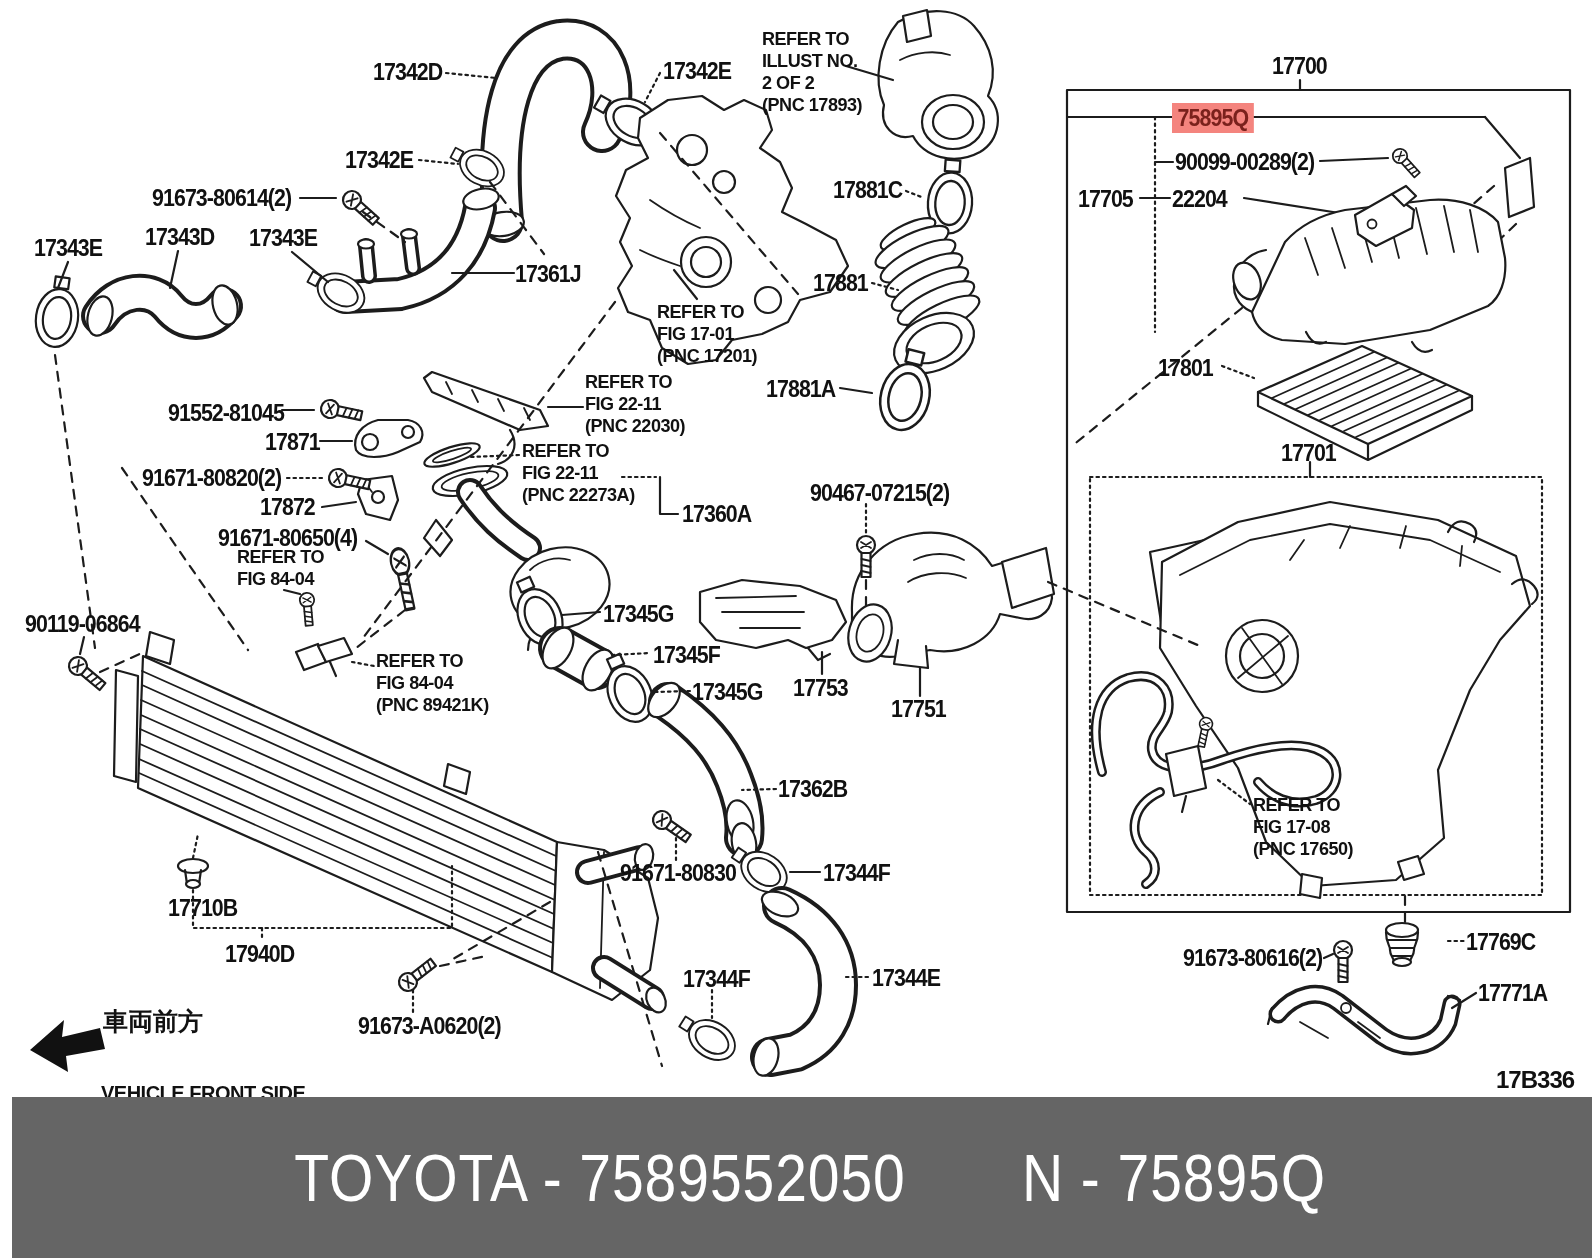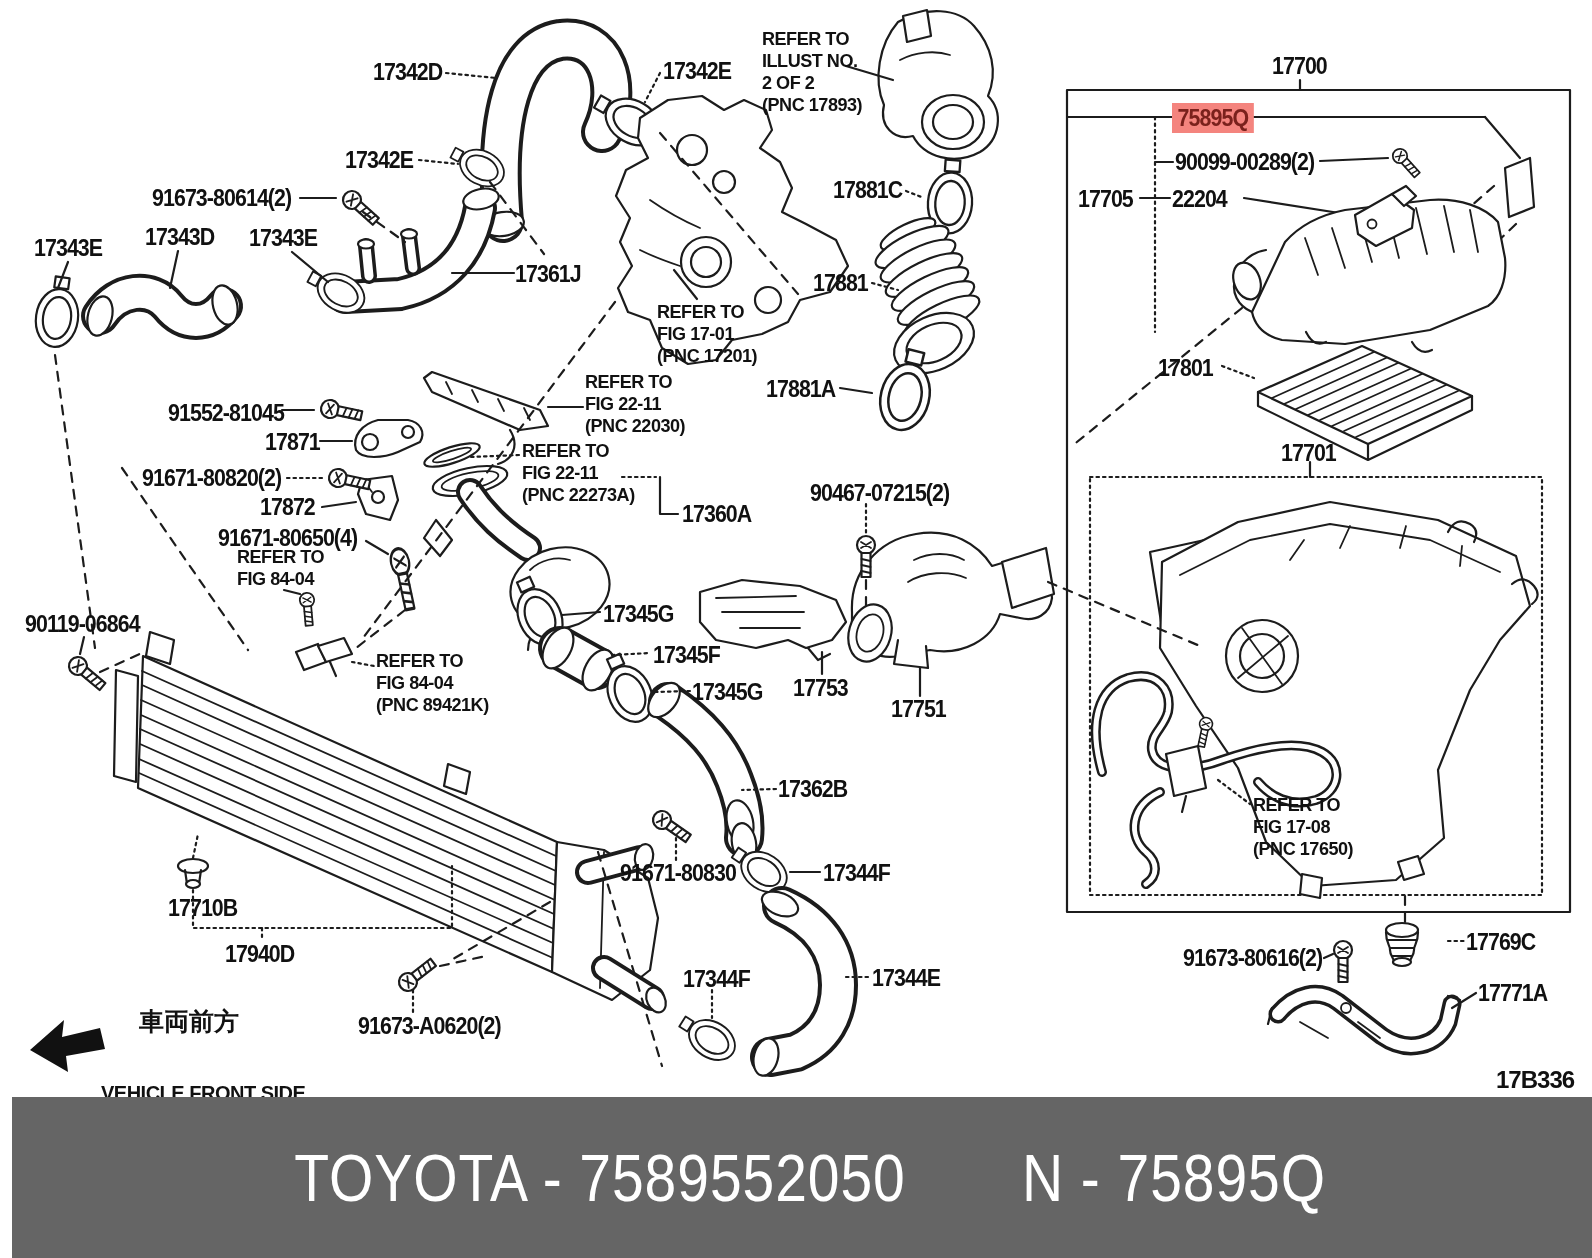--- a/index.html
+++ b/index.html
@@ -4,21 +4,21 @@
 <style>
   html,body{margin:0;padding:0;background:#fff;}
   #stage{position:relative;width:1592px;height:1258px;background:var(--bg,#fff);overflow:hidden;
          font-family:"Liberation Sans",sans-serif;}
   .plabel{position:absolute;font-weight:bold;font-size:23px;line-height:24px;letter-spacing:-1px;
           color:var(--label,#111);white-space:nowrap;transform:scaleX(.93);transform-origin:0 0;z-index:3;}
   .plabel.highlight{background:var(--highlight-bg,#f4847e);color:var(--highlight-fg,#7a211c);
           padding:3px 6px;margin:-3px -6px;}
   .note{position:absolute;font-weight:bold;font-size:19px;line-height:22px;letter-spacing:-.5px;
           color:var(--label,#111);white-space:nowrap;transform:scaleX(.95);transform-origin:0 0;z-index:3;}
-  .jp-label{position:absolute;left:103px;top:1005px;font-weight:bold;font-size:25px;color:#111;z-index:3;margin-left:36px;}
+  .jp-label{position:absolute;left:103px;top:1005px;font-weight:bold;font-size:25px;color:#111;z-index:3;}
   .en-label{position:absolute;left:101px;top:1034px;font-weight:bold;font-size:20px;letter-spacing:-.5px;color:#111;z-index:3;margin-top:48px;}
   .diagram-code{position:absolute;left:1496px;top:1066px;font-weight:bold;font-size:24px;letter-spacing:-1px;color:#111;z-index:3;}
   .banner{position:absolute;left:12px;top:1097px;width:1592px;height:161px;background:var(--banner-bg,#656565);z-index:4;}
   .banner .bt{position:absolute;top:50%;color:var(--banner-fg,#fff);font-size:62px;font-weight:400;
           letter-spacing:1px;white-space:nowrap;transform:translate(-50%,-50%) scale(.92,1.08);}
   .banner .bt.left{left:588px;}
   .banner .bt.right{left:1162px;}
   .ln{stroke:#1c1c1c;stroke-width:2.2;fill:none;stroke-linecap:round;stroke-linejoin:round;}
   .lnf{stroke:#1c1c1c;stroke-width:2.2;fill:#fff;stroke-linecap:round;stroke-linejoin:round;}
   .thin{stroke-width:1.8;}

